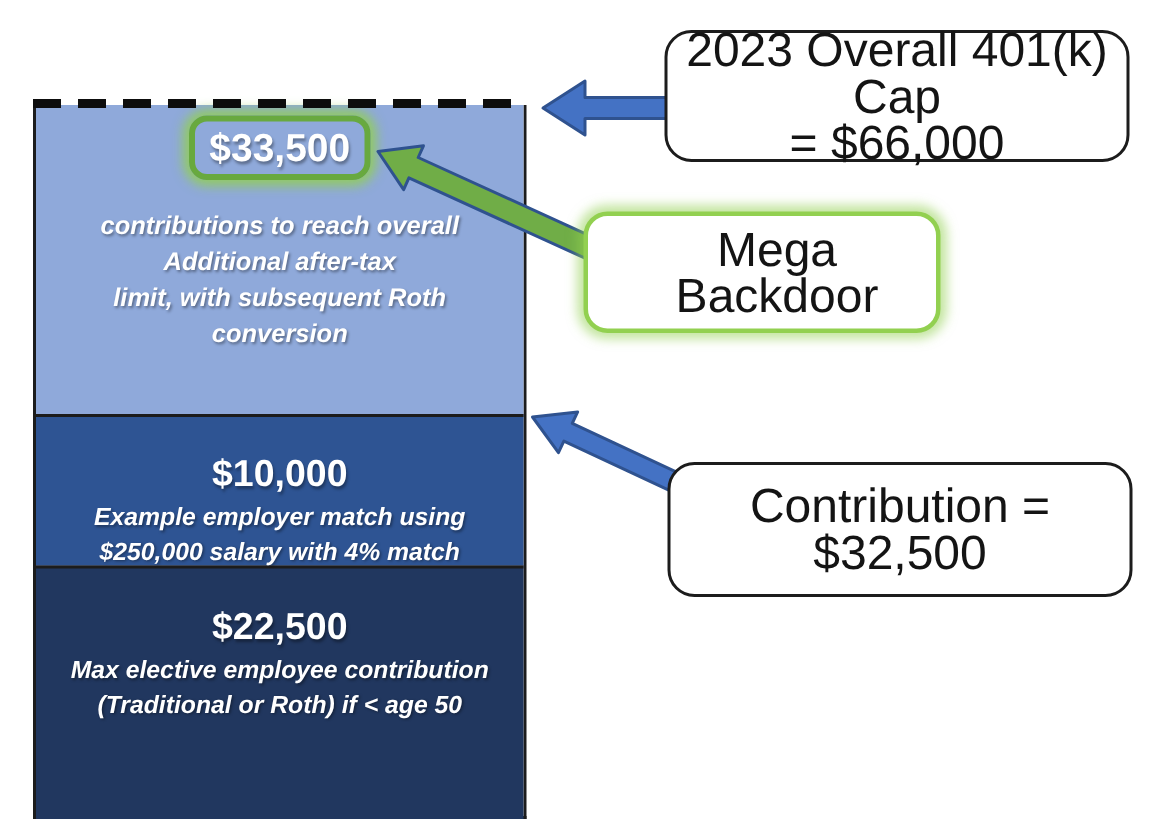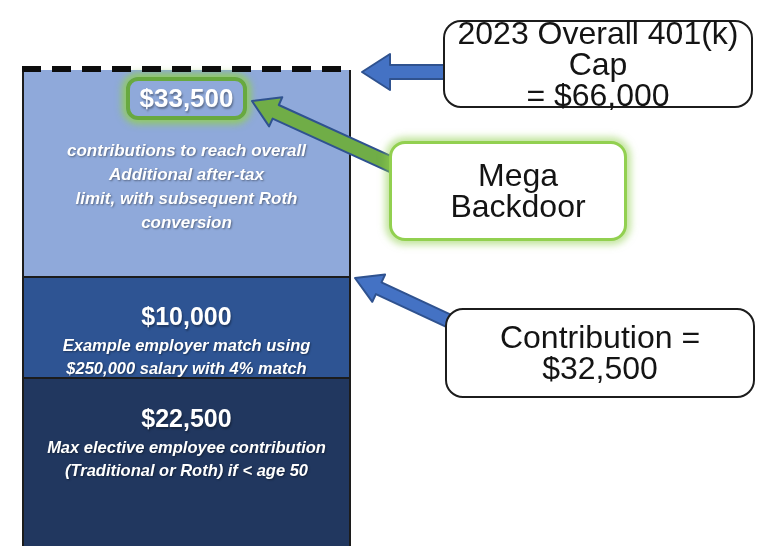--- a/index.html
+++ b/index.html
@@ -51,21 +51,21 @@
     text-align:center;color:#141414;font-size:32px;line-height:31px;
     box-sizing:border-box;
   }
   .callout-black{border:2.5px solid #1c1c1c;border-radius:18px;}
   .callout-green{
     border:3px solid #92D050;border-radius:16px;
     box-shadow:0 0 7px 4px rgba(146,208,80,0.55);
   }
   #cap-box{left:443px;top:20px;width:310px;height:88px;}
   #initial-box{left:445px;top:308px;width:310px;height:90px;}
-  #mega-box{left:389px;top:141px;width:238px;height:100px;padding-left:20px;}
+  #mega-box{left:389px;top:141px;width:238px;height:81px;padding-left:20px;}
 </style>
 </head>
 <body>
 
 <div class="canvas">
 
   <div class="bar">
 
     <div class="segment seg-light">
       <span class="amount-boxed">$33,500</span>

